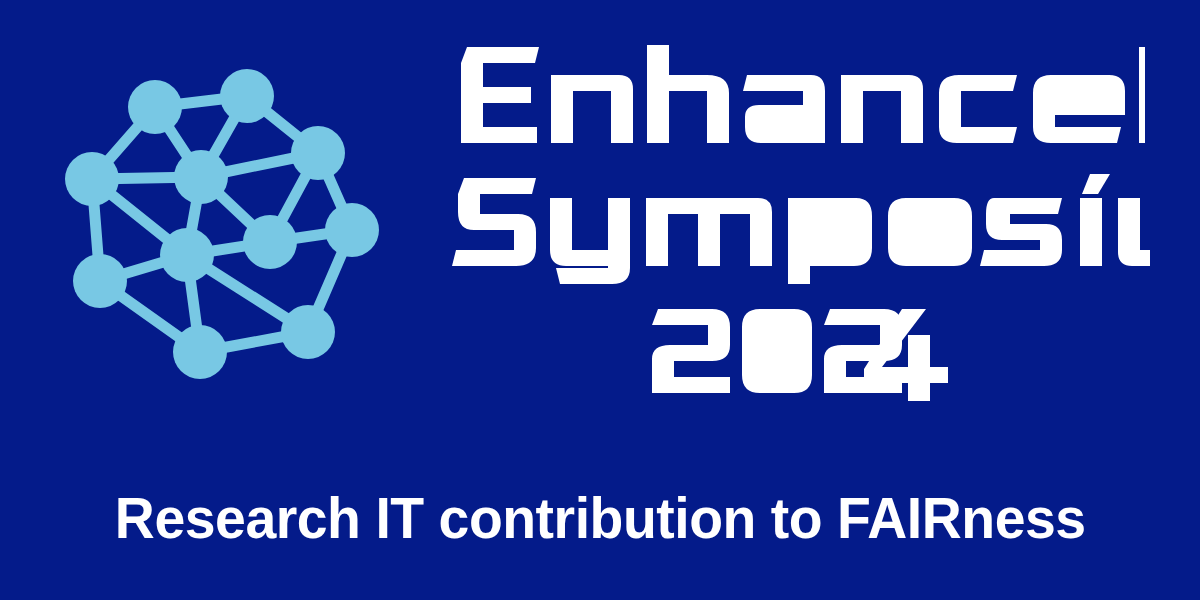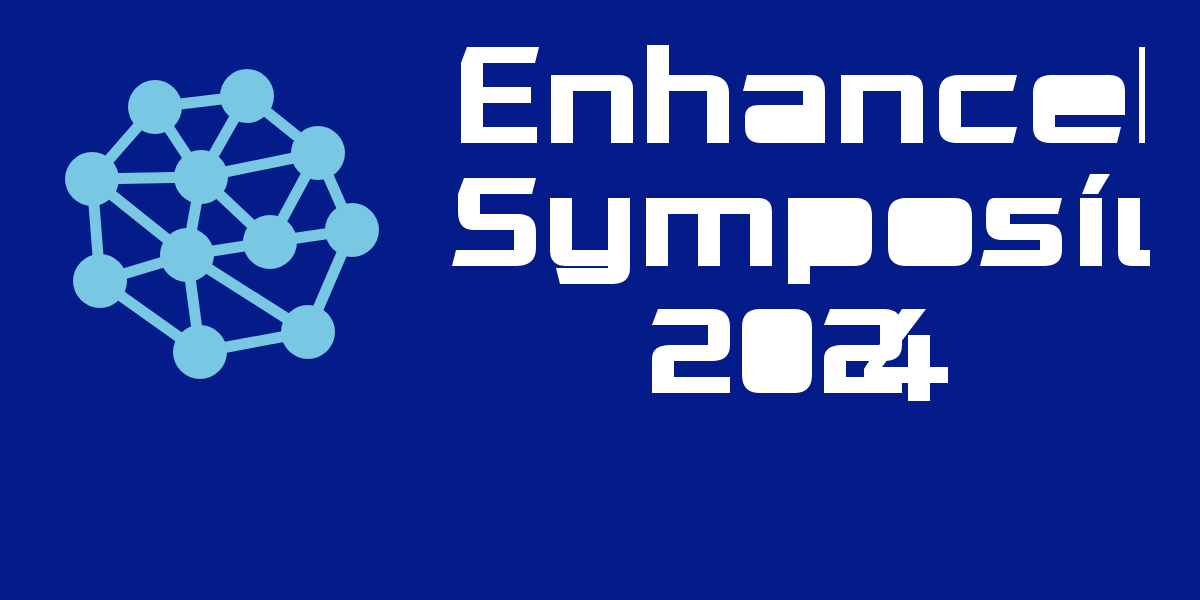--- a/index.html
+++ b/index.html
@@ -192,14 +192,17 @@
 
           <path d="M174 8 L180 -8 L234 -8 Q252 -8 252 10 L252 28 Q252 44 234 44 L196 44 L196 60 L252 60 L252 76 L174 76 L174 42 Q174 28 192 28 L230 28 L230 8 Z" transform="translate(0,8)"></path>
 
           <path d="M316 -8 L292 -8 L254 52 L254 66 L298 66 L298 84 L320 84 L320 66 L338 66 L338 50 L320 50 L320 18 L298 18 L298 50 L272 50 Z" transform="translate(-40,8)"></path>
         </g>
       </svg>
     </div>
 
   </div>
 
+  <div id="subtitle">
+    <div id="subtitle-text" style="color: rgb(255, 255, 255);">Research IT contribution to FAIRness</div>
+  </div>
 
 </div>
 
 </body></html>

